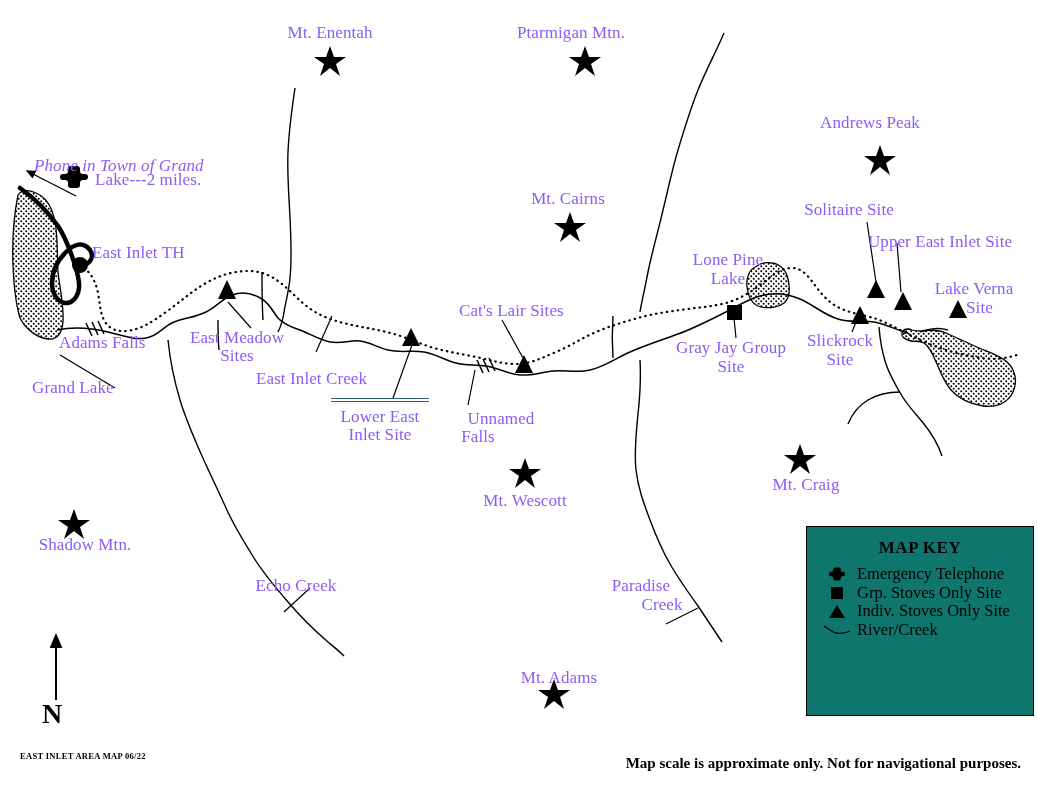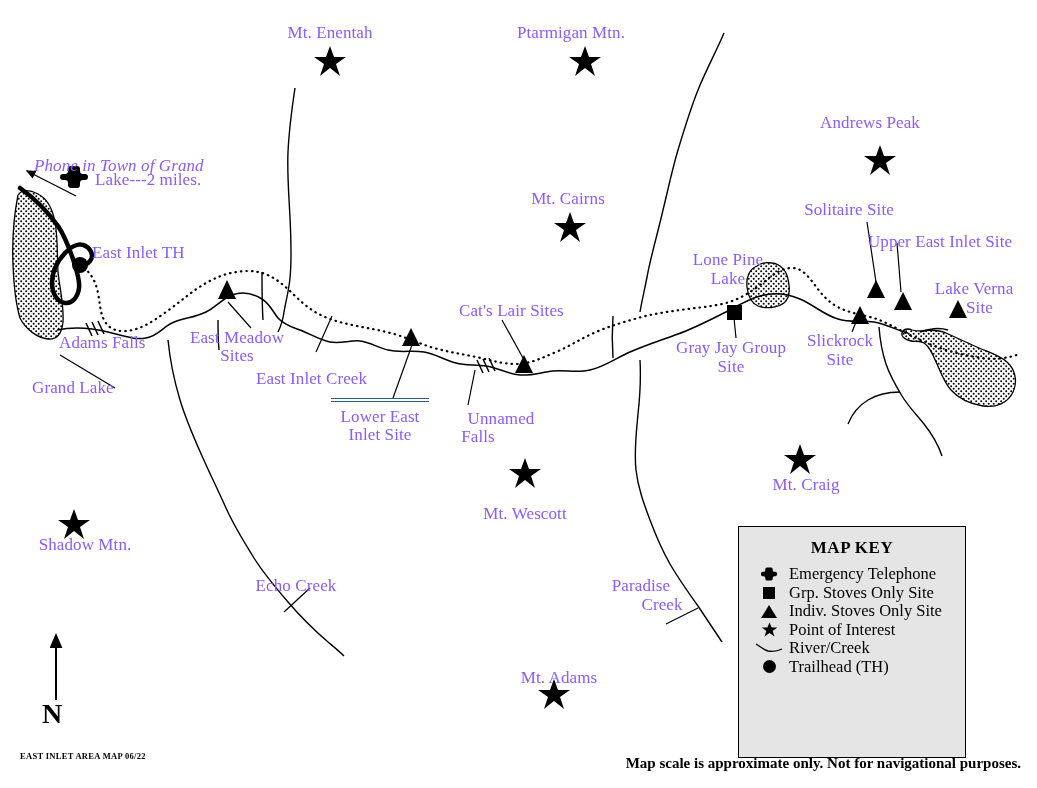--- a/index.html
+++ b/index.html
@@ -34,26 +34,26 @@
     color: #8b5cf6;
     white-space: pre;
     letter-spacing: 0.1px;
   }
   .maplabel.center { text-align: center; transform: translateX(-50%); }
   .maplabel.left   { text-align: left; }
 
   
   #map-key {
     position: absolute;
-    left: 738px;
+    left: 806px;
     top: 526px;
     width: 228px;
-    height: 232px;
+    height: 190px;
     border: 1.5px solid #000000;
-    background: #e5e5e5;
+    background: #0f766e;
     box-sizing: border-box;
   }
   #map-key-title {
     text-align: center;
     font-weight: bold;
     font-size: 17px;
     margin-top: 11px;
     letter-spacing: 0.5px;
   }
   .key-list {
@@ -391,21 +391,21 @@
   <div class="maplabel center" style="left:728px; top:269px;">Lake</div>
 
   <div class="maplabel center" style="left:731px; top:338px;">Gray Jay Group</div>
   <div class="maplabel center" style="left:731px; top:357px;">Site</div>
 
   <div class="maplabel center" style="left:840px; top:331px;">Slickrock</div>
   <div class="maplabel center" style="left:840px; top:350px;">Site</div>
 
   <div class="maplabel center" style="left:806px; top:475px;">Mt. Craig</div>
 
-  <div class="maplabel center" style="left:525px; top:504px;">Mt. Wescott</div>
+  <div class="maplabel center" style="left:525px; top:491px;">Mt. Wescott</div>
 
   <div class="maplabel center" style="left:85px; top:535px;">Shadow Mtn.</div>
 
   <div class="maplabel center" style="left:296px; top:576px;">Echo Creek</div>
 
   <div class="maplabel center" style="left:641px; top:576px;">Paradise</div>
   <div class="maplabel center" style="left:662px; top:595px;">Creek</div>
 
   <div class="maplabel center" style="left:559px; top:668px;">Mt. Adams</div>
 
@@ -435,46 +435,32 @@
         <div class="key-text">Grp. Stoves Only Site</div>
       </div>
 
       <div class="key-row">
         <div class="key-sym">
           <div class="sym-tri"></div>
         </div>
         <div class="key-text">Indiv. Stoves Only Site</div>
       </div>
 
-      <div class="key-row">
-        <div class="key-sym">
-          <svg width="17" height="17" viewBox="0 0 24 24" aria-hidden="true">
-            <polygon points="12,2 15,9 23,9 16.5,14 19,22 12,17 5,22 7.5,14 1,9 9,9" fill="#000000"></polygon>
-          </svg>
-        </div>
-        <div class="key-text">Point of Interest</div>
-      </div>
 
       <div class="key-row">
         <div class="key-sym">
           <svg width="30" height="14" viewBox="0 0 30 14" aria-hidden="true">
             <path d="M2,3 C7,6 10,9 14,10 C19,11 24,10 28,8" fill="none" stroke="#000000" stroke-width="1.3"></path>
           </svg>
         </div>
         <div class="key-text">River/Creek</div>
       </div>
 
 
 
-      <div class="key-row">
-        <div class="key-sym">
-          <div class="sym-circle"></div>
-        </div>
-        <div class="key-text">Trailhead (TH)</div>
-      </div>
 
     </div>
   </div>
 
   <div id="footer-left">EAST INLET AREA MAP 06/22</div>
   <div id="footer-right">Map scale is approximate only.  Not for navigational purposes.</div>
 
 </div>
 
 </body></html>

